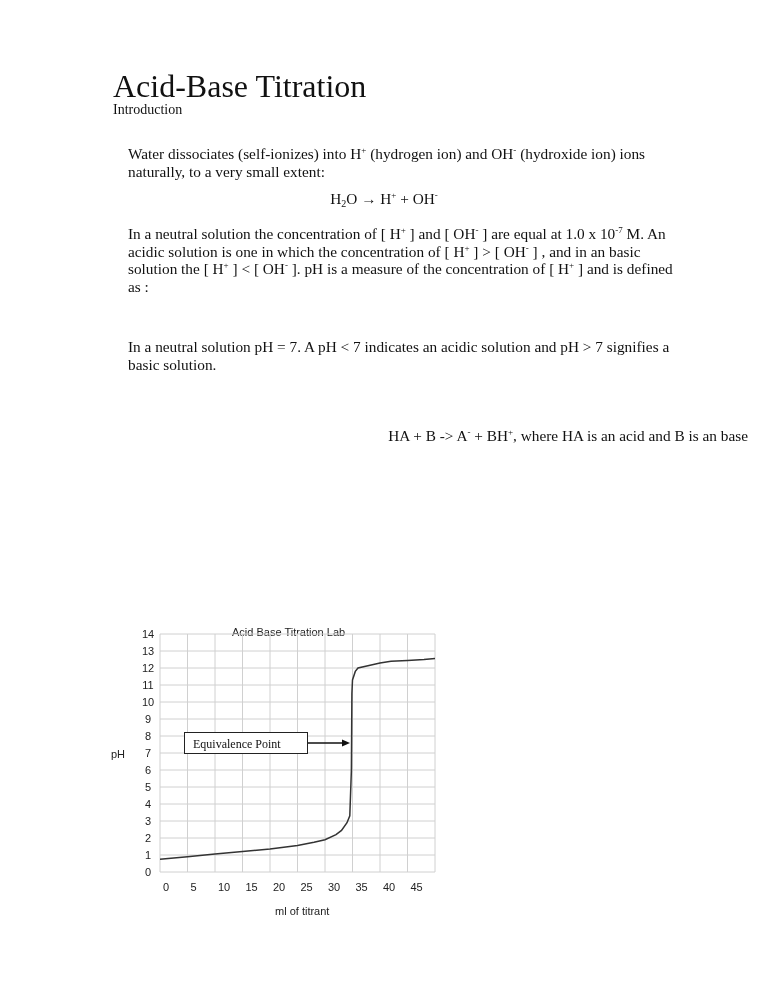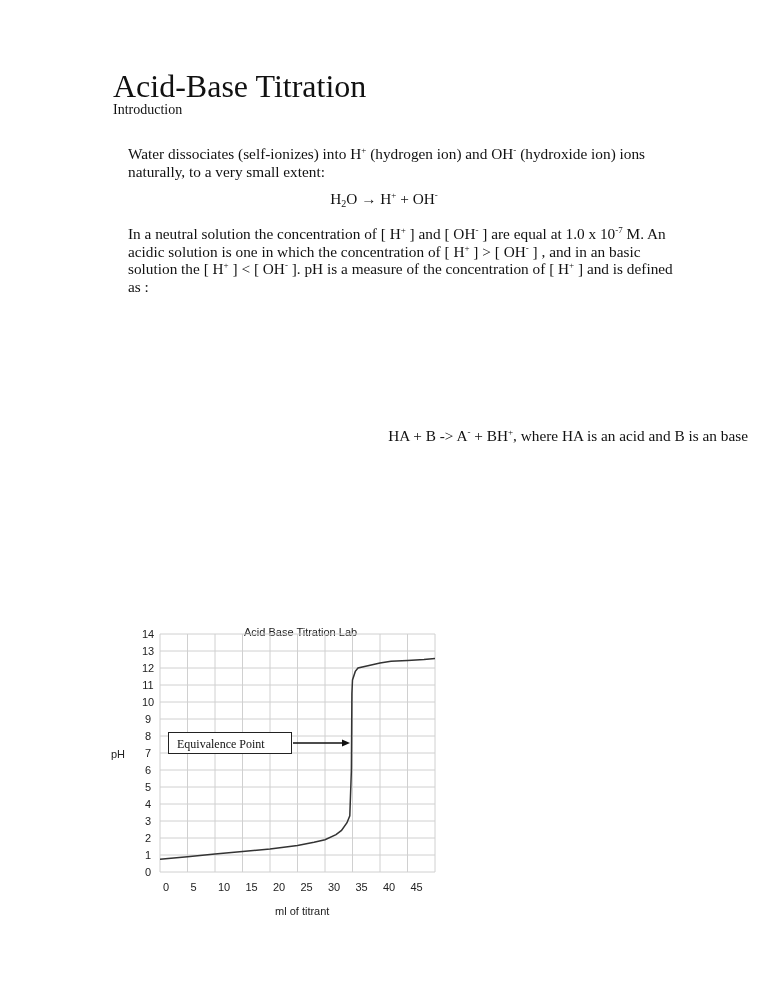--- a/index.html
+++ b/index.html
@@ -5,36 +5,37 @@
   html, body { margin: 0; padding: 0; background: #ffffff; }
   body { width: 768px; height: 994px; position: relative; overflow: hidden;
          font-family: "Liberation Serif", "DejaVu Serif", serif; color: #111; }
   .page { position: absolute; left: 0; top: 0; width: 768px; height: 994px; }
   .title { position: absolute; left: 113px; top: 68px; font-size: 32px; line-height: 36px; margin: 0; font-weight: normal; }
   .subtitle { position: absolute; left: 113px; top: 103px; font-size: 14px; line-height: 14px; }
   .para { position: absolute; left: 128px; width: 560px; font-size: 15.3px; line-height: 17.5px; margin: 0; }
   .eq { position: absolute; left: 0; width: 768px; text-align: center; font-size: 15.3px; line-height: 18px; }
   sup { font-size: 9px; line-height: 0; vertical-align: 6px; }
   sub { font-size: 10px; line-height: 0; vertical-align: -3px; }
-  .chart-title { position: absolute; left: 244px; top: 626px; font-family: "Liberation Sans", "DejaVu Sans", sans-serif; font-size: 11px; color: #222; }
+  .chart-title { position: absolute; left: 232px; top: 626px; font-family: "Liberation Sans", "DejaVu Sans", sans-serif; font-size: 11px; color: #222; }
   .chart-svg { position: absolute; left: 0; top: 0; }
   .axis-text { font-family: "Liberation Sans", "DejaVu Sans", sans-serif; font-size: 11px; fill: #222; }
-  .eq-box { position: absolute; left: 168px; top: 732px; width: 124px; height: 22px; border: 1px solid #222; background: #fff;
+  .eq-box { position: absolute; left: 184px; top: 732px; width: 124px; height: 22px; border: 1px solid #222; background: #fff;
             font-family: "Liberation Serif", "DejaVu Serif", serif; font-size: 12px; line-height: 22px; padding-left: 8px; box-sizing: border-box; }
 </style>
 </head>
 <body>
 
 <div class="page">
   <h1 class="title">Acid-Base Titration</h1>
   <div class="subtitle">Introduction</div>
 
   <p class="para" style="top:145px">Water dissociates (self-ionizes) into H<sup>+</sup> (hydrogen ion) and OH<sup>-</sup> (hydroxide ion) ions naturally, to a very small extent:</p>
   <div class="eq" style="top:190px">H<sub>2</sub>O  →  H<sup>+</sup>  +  OH<sup>-</sup></div>
   <p class="para" style="top:225px">In a neutral solution the concentration of [ H<sup>+</sup> ] and [ OH<sup>-</sup> ]  are equal at 1.0 x 10<sup>-7</sup> M.  An acidic solution is one in which the concentration of  [ H<sup>+</sup> ] &gt; [ OH<sup>-</sup> ] , and in an basic solution the [ H<sup>+</sup> ]  &lt;  [ OH<sup>-</sup> ].  pH  is a measure of the concentration of [ H<sup>+</sup> ] and is defined as :</p>
+  <p class="para" style="top:338px">In a neutral solution pH = 7.  A  pH &lt; 7 indicates an acidic solution and pH &gt; 7 signifies a basic solution.</p>
   <div class="eq" style="top:427px; padding-left:0; text-align:right; left:188px; width:560px;">HA  + B  -&gt;  A<sup>-</sup>  +  BH<sup>+</sup>,    where HA is an acid and B is an base</div>
 
   <div class="chart-title">Acid Base Titration Lab</div>
 
   <svg class="chart-svg" width="768" height="994">
     <g id="grid">
         <line x1="160" x2="160" y1="634" y2="872" stroke="#d0d0d0" stroke-width="1"></line>
         <line x1="187.5" x2="187.5" y1="634" y2="872" stroke="#d0d0d0" stroke-width="1"></line>
         <line x1="215" x2="215" y1="634" y2="872" stroke="#d0d0d0" stroke-width="1"></line>
         <line x1="242.5" x2="242.5" y1="634" y2="872" stroke="#d0d0d0" stroke-width="1"></line>

